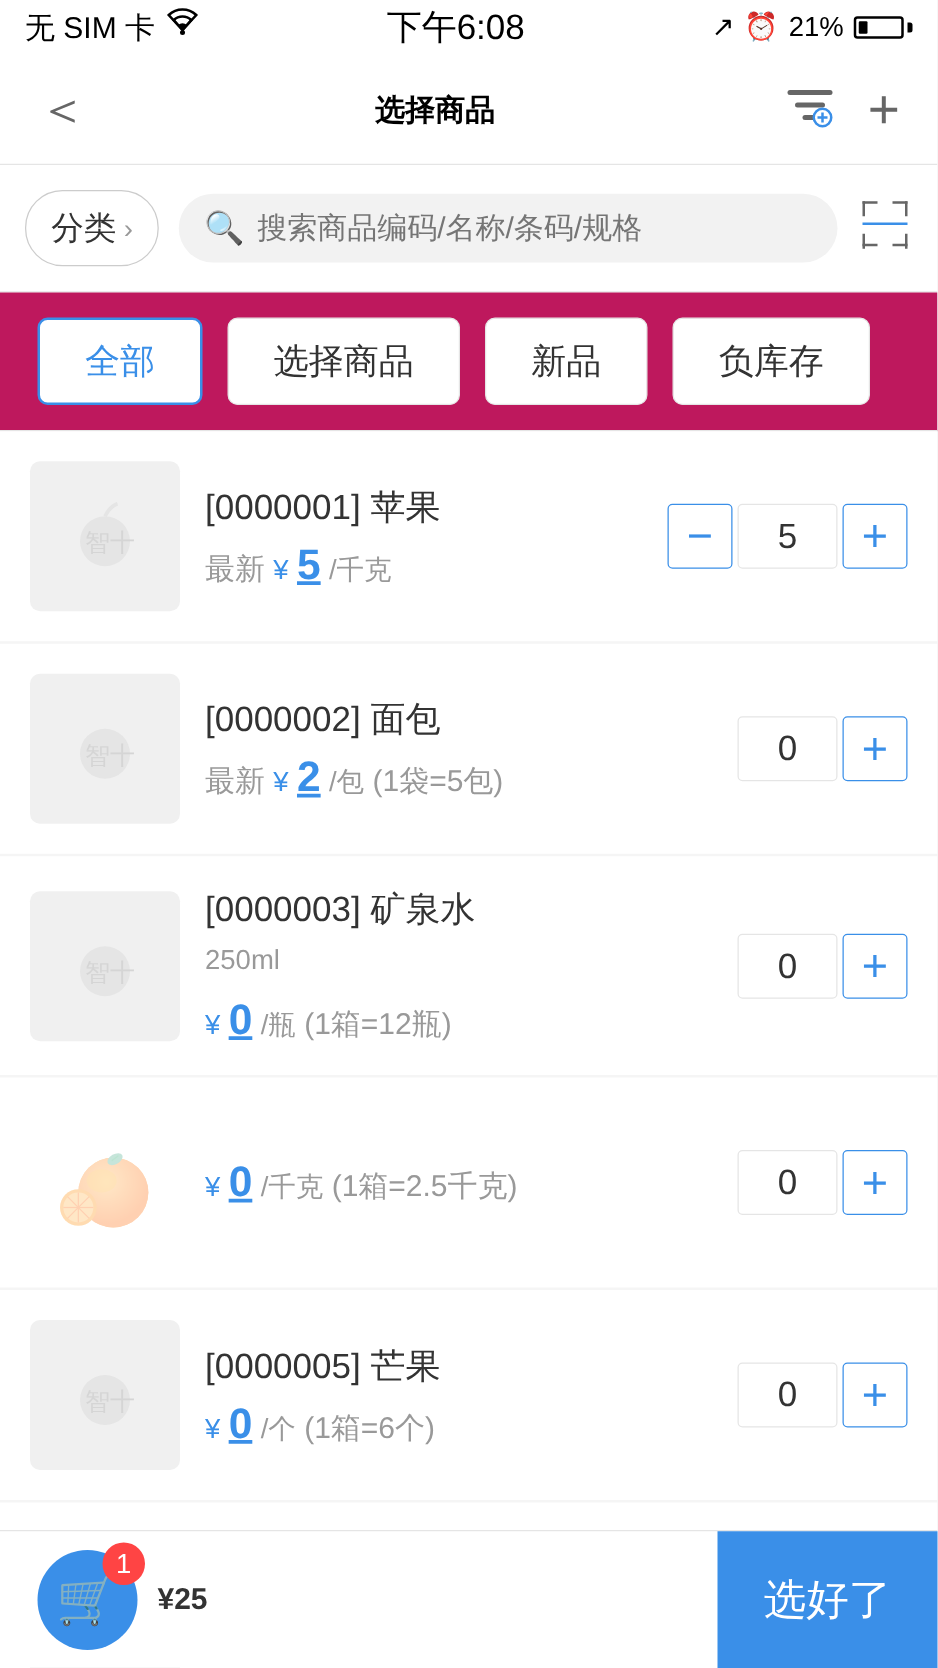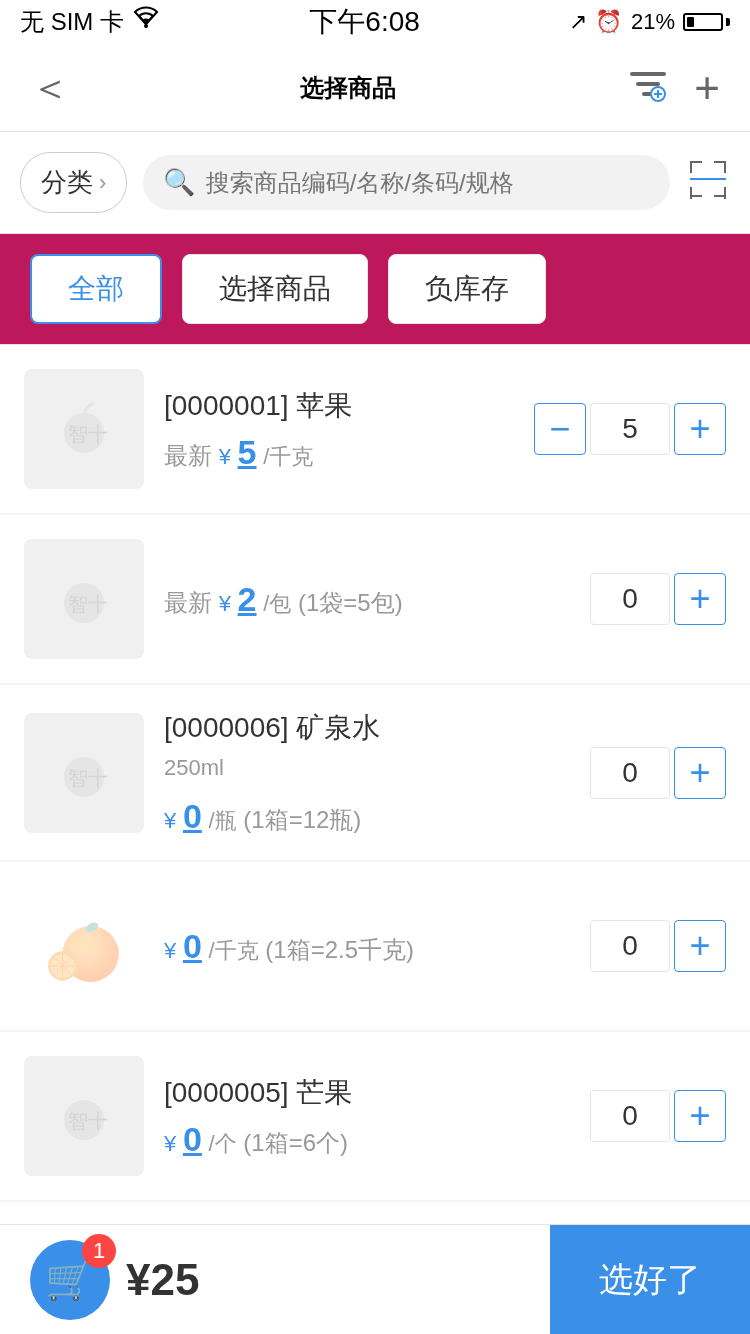--- a/index.html
+++ b/index.html
@@ -244,30 +244,30 @@
       position: absolute;
       top: -6px; right: -6px;
       background: #ff4444;
       color: #fff;
       border-radius: 50%;
       width: 34px; height: 34px;
       font-size: 22px;
       display: flex; align-items: center; justify-content: center;
     }
     .cart-total {
-      font-size: 44px;
+      font-size: 24px;
       font-weight: 600;
       color: #333;
     }
     .confirm-btn {
       background: #3a8fe8;
       color: #fff;
       border: none;
       height: 110px;
-      width: 200px;
+      width: 176px;
       font-size: 34px;
       cursor: pointer;
       display: flex; align-items: center; justify-content: center;
     }
   </style>
 </head>
 <body>
 
 <div class="status-bar">
   <div class="status-left">
@@ -333,20 +333,21 @@
       <rect x="28" y="38" width="12" height="2" fill="#666"></rect>
       <rect x="38" y="30" width="2" height="12" fill="#666"></rect>
       <rect x="4" y="21" width="36" height="2" fill="#3a8fe8"></rect>
     </svg>
   </span>
 </div>
 
 <div class="tab-row">
   <button class="tab-btn active">全部</button>
   <button class="tab-btn">选择商品</button>
+  <button class="tab-btn">新品</button>
   <button class="tab-btn">负库存</button>
 </div>
 
 <div class="product-list" style="padding-bottom:110px;">
 
   <div class="product-item">
     <div class="product-image">
       <svg viewBox="0 0 80 80" fill="none" xmlns="http://www.w3.org/2000/svg">
         <circle cx="40" cy="44" r="20" fill="#ccc"></circle>
         <path d="M40 24 Q44 16 50 14" stroke="#ccc" stroke-width="3" fill="none"></path>
@@ -370,20 +371,21 @@
   </div>
 
   <div class="product-item">
     <div class="product-image">
       <svg viewBox="0 0 80 80" fill="none">
         <circle cx="40" cy="44" r="20" fill="#ccc"></circle>
         <text x="24" y="52" font-size="20" fill="#999" font-family="sans-serif">智十</text>
       </svg>
     </div>
     <div class="product-info">
+      <div class="product-name">[0000002] 面包</div>
       <div class="product-price">
         <span class="price-label">最新</span>
         <span class="currency">¥</span>
         <span class="amount">2</span>
         <span class="unit">/包</span>
         <span class="note">(1袋=5包)</span>
       </div>
     </div>
     <div class="stepper">
       <input class="stepper-input" type="text" value="0" style="">
@@ -392,21 +394,21 @@
   </div>
 
   <div class="product-item">
     <div class="product-image">
       <svg viewBox="0 0 80 80" fill="none">
         <circle cx="40" cy="44" r="20" fill="#ccc"></circle>
         <text x="24" y="52" font-size="20" fill="#999" font-family="sans-serif">智十</text>
       </svg>
     </div>
     <div class="product-info">
-      <div class="product-name">[0000006] 矿泉水</div>
+      <div class="product-name">[0000003] 矿泉水</div>
       <div class="product-spec">250ml</div>
       <div class="product-price">
         <span class="currency">¥</span>
         <span class="amount">0</span>
         <span class="unit">/瓶</span>
         <span class="note">(1箱=12瓶)</span>
       </div>
     </div>
     <div class="stepper">
       <input class="stepper-input" type="text" value="0" style="">

